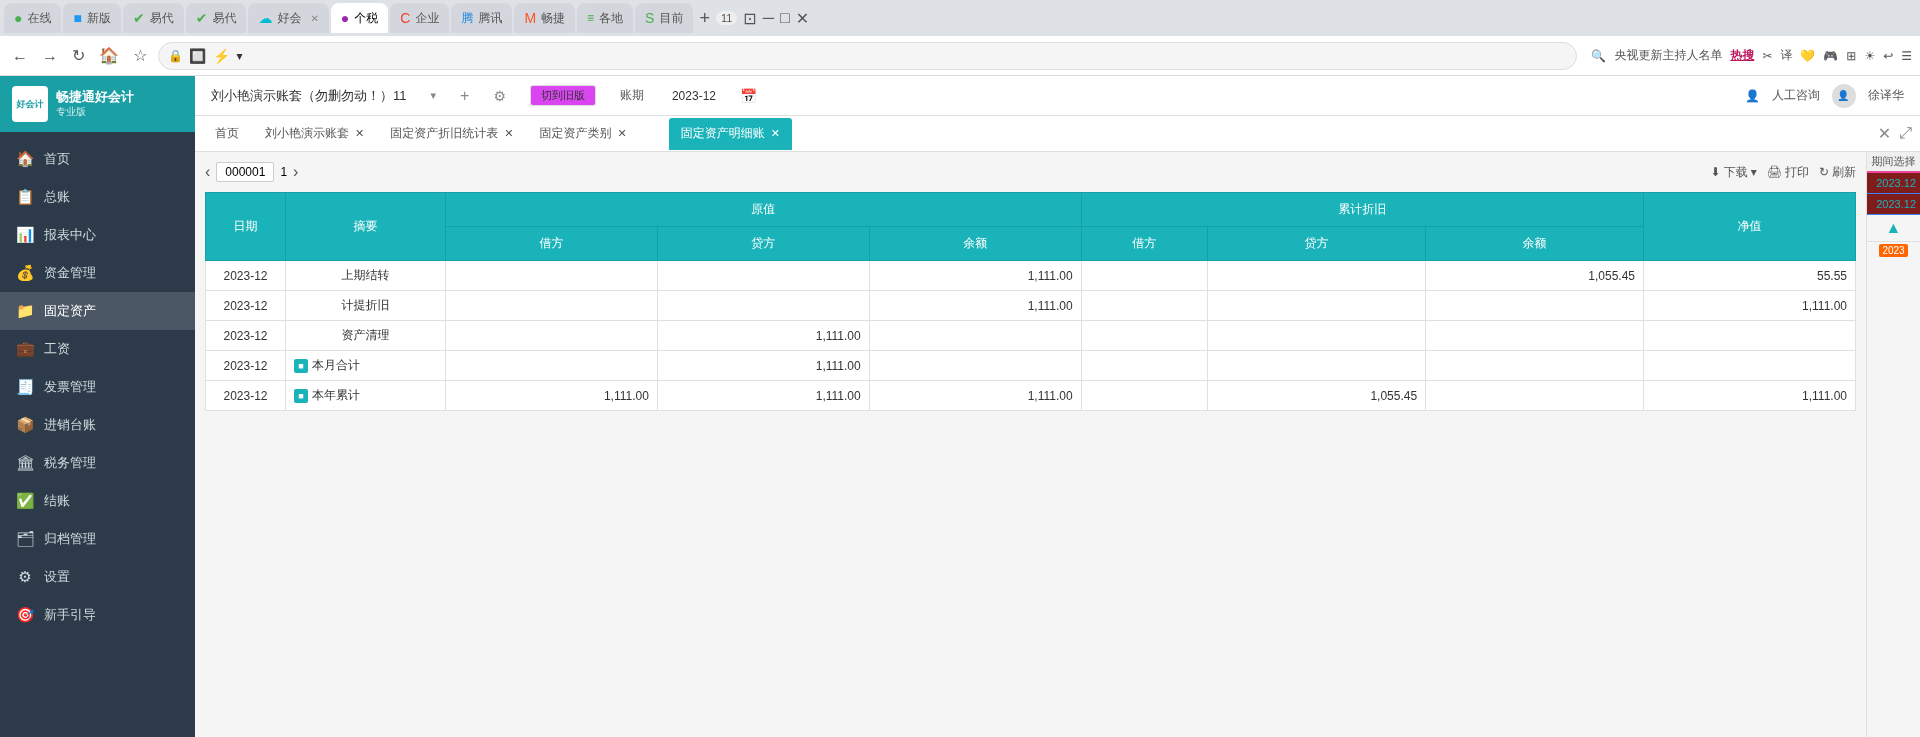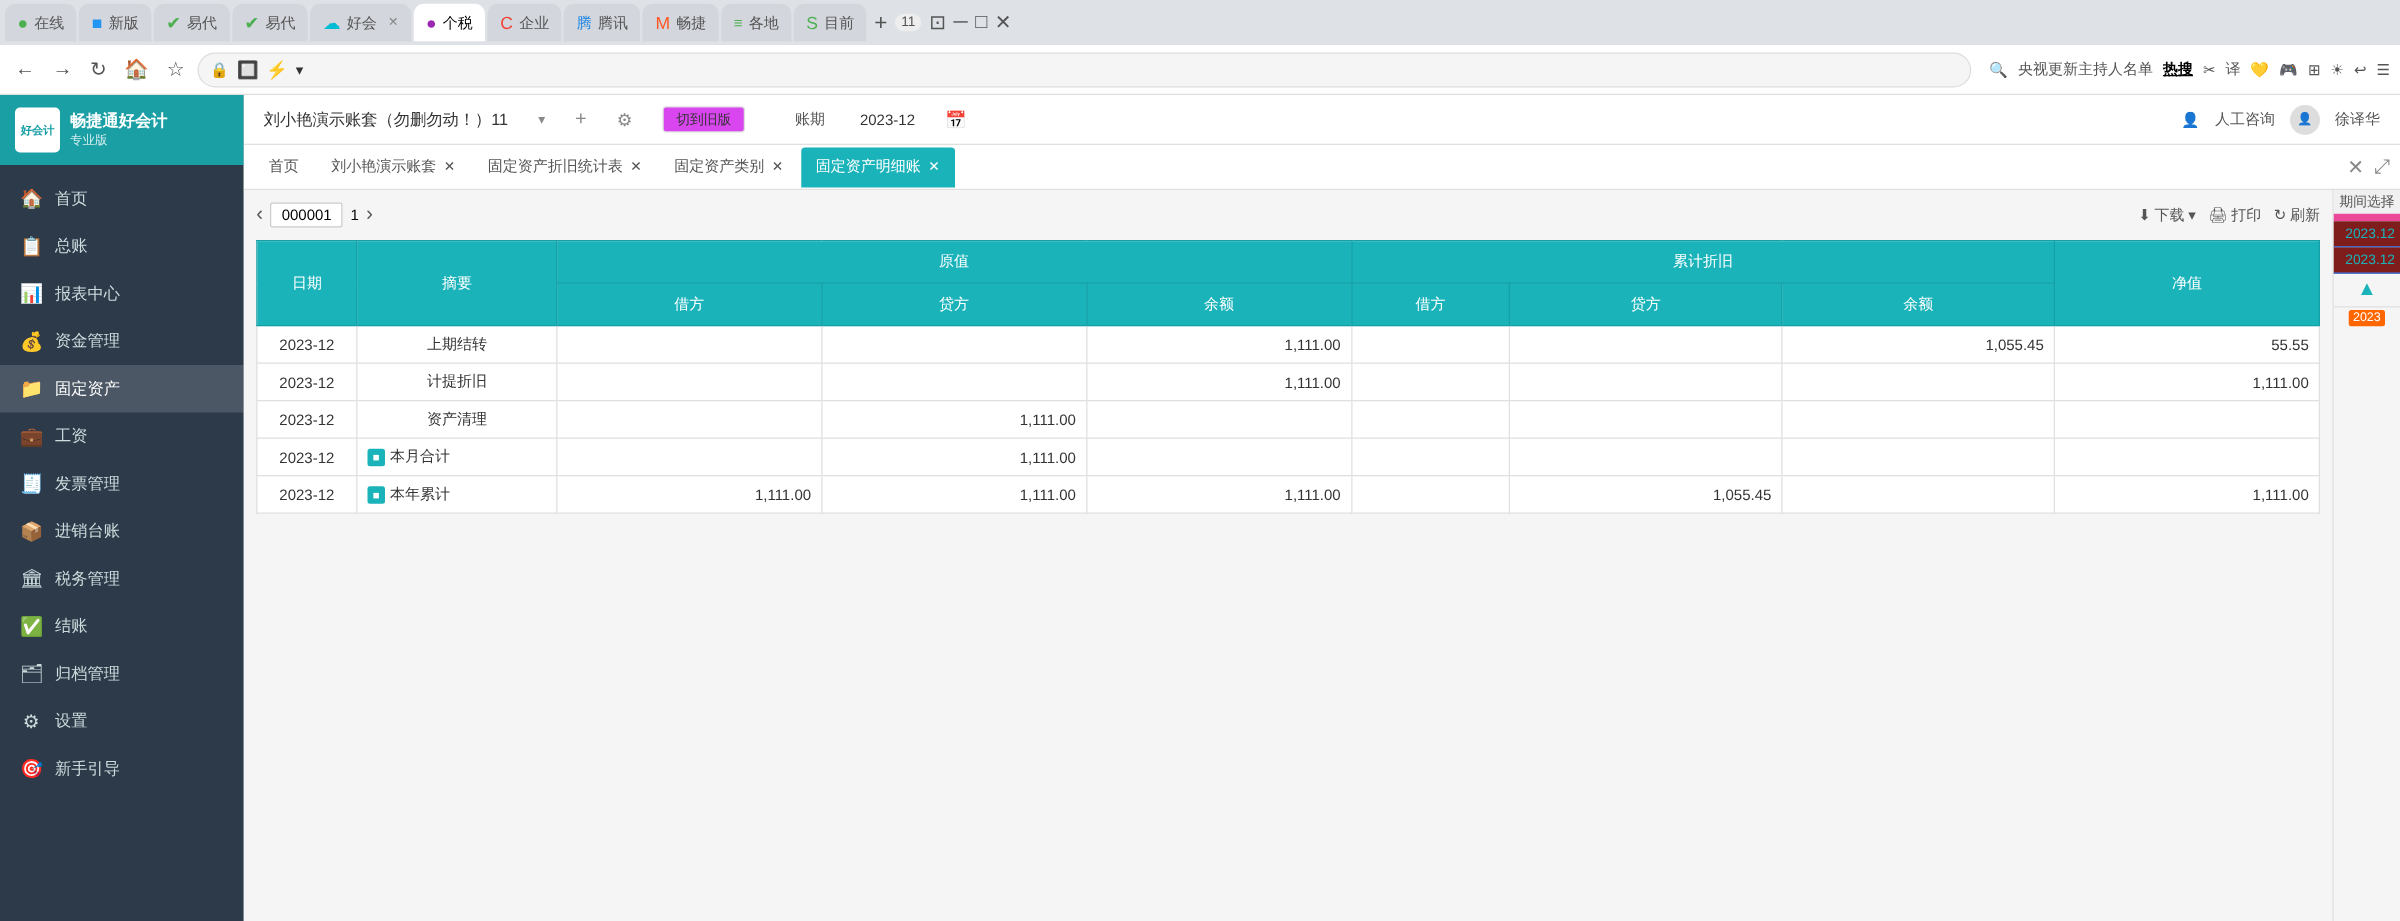--- a/index.html
+++ b/index.html
@@ -43,21 +43,21 @@
     
     .app-header { background: #fff; padding: 0 16px; height: 40px; display: flex; align-items: center; gap: 24px; border-bottom: 1px solid #e0e0e0; }
     .company-name { font-size: 13px; color: #333; }
     .header-dropdown { font-size: 11px; color: #888; cursor: pointer; }
     .header-btn { font-size: 11px; padding: 2px 10px; border: 1px solid #ddd; border-radius: 3px; cursor: pointer; background: #d946ef; color: #333; }
     .header-right { margin-left: auto; display: flex; align-items: center; gap: 12px; font-size: 12px; color: #555; }
 
     
     .content-tabs { background: #fff; display: flex; align-items: center; height: 36px; border-bottom: 1px solid #e0e0e0; padding: 0 8px; gap: 2px; }
     .content-tab { padding: 0 12px; height: 32px; display: flex; align-items: center; font-size: 12px; color: #555; cursor: pointer; border-radius: 3px 3px 0 0; gap: 6px; }
-    .content-tab.active { background: #1ab3ba; color: #fff; }
+    .content-tab.active { background: #1ab3ba; color: #fff; margin-left: 28px; }
     .tab-x { font-size: 11px; cursor: pointer; }
     .tab-win-controls { margin-left: auto; display: flex; gap: 8px; }
     .tab-win-btn { font-size: 16px; color: #888; cursor: pointer; }
 
     
     .content-area { flex: 1; display: flex; overflow: hidden; }
     .content-main { flex: 1; padding: 10px; overflow: auto; }
 
     
     .toolbar-row { display: flex; align-items: center; justify-content: space-between; margin-bottom: 10px; }
@@ -70,21 +70,21 @@
     
     .fixed-table { width: 100%; border-collapse: collapse; font-size: 12px; }
     .fixed-table th { background: #1ab3ba; color: #fff; text-align: center; padding: 8px 6px; border: 1px solid #15a0a6; font-weight: normal; }
     .fixed-table td { text-align: center; padding: 6px 8px; border: 1px solid #e0e0e0; background: #fff; color: #333; }
     .amount-right { text-align: right !important; }
     .row-label { display: flex; align-items: center; gap: 4px; }
     .row-icon { width: 14px; height: 14px; background: #1ab3ba; color: #fff; font-size: 9px; display: inline-flex; align-items: center; justify-content: center; border-radius: 2px; }
 
     
     .period-panel { width: 54px; background: #f5f5f5; border-left: 1px solid #e0e0e0; display: flex; flex-direction: column; font-size: 11px; }
-    .period-header { background: #f0f0f0; padding: 2px 4px; text-align: center; font-size: 11px; color: #555; border-bottom: 6px solid #ec4899; }
+    .period-header { background: #f0f0f0; padding: 2px 4px; text-align: center; font-size: 11px; color: #555; border-bottom: 2px solid #ec4899; }
     .period-selected { background: #7f1d1d; padding: 4px; text-align: right; font-size: 11px; color: #1ab3ba; border-bottom: 1px solid #3b82f6; }
     .period-item { padding: 6px 4px; text-align: center; cursor: pointer; color: #555; border-bottom: 1px solid #f0f0f0; }
     .period-item.active { background: #1ab3ba; color: #fff; border-radius: 2px; }
     .period-up-btn { padding: 4px; text-align: center; font-size: 16px; color: #1ab3ba; cursor: pointer; border-bottom: 1px solid #e0e0e0; }
     .period-year-badge { background: #ff6600; color: #fff; font-size: 10px; padding: 1px 3px; border-radius: 2px; display: inline-block; margin-bottom: 2px; }
   </style>
 </head>
 <body>
 
 <div class="browser-chrome">
@@ -152,21 +152,21 @@
     <span class="nav-btn">☆</span>
     <div class="address-bar">
       <span style="color:#4CAF50;">🔒</span>
       <span style="font-size:14px;">🔲</span>
       <span style="font-size:14px;">⚡</span>
       <span>▾</span>
     </div>
     <div class="nav-right">
       <span>🔍</span>
       <span>央视更新主持人名单</span>
-      <span style="color:#000000;font-weight:bold;text-decoration:underline;">热搜</span>
+      <span style="color:#be185d;font-weight:bold;text-decoration:underline;">热搜</span>
       <span>✂</span>
       <span>译</span>
       <span>💛</span>
       <span>🎮</span>
       <span>⊞</span>
       <span>☀</span>
       <span>↩</span>
       <span>☰</span>
     </div>
   </div>
@@ -241,21 +241,21 @@
   </div>
 
   <div class="main-content">
 
     <div class="app-header">
       <span class="company-name">刘小艳演示账套（勿删勿动！）11</span>
       <span class="header-dropdown">▾</span>
       <span style="font-size:16px;color:#888;cursor:pointer;">+</span>
       <span style="font-size:14px;color:#888;cursor:pointer;">⚙</span>
       <button class="header-btn">切到旧版</button>
-      <span style="font-size:12px;color:#555;margin-left:16px;">账期</span>
+      <span style="font-size:12px;color:#555;margin-left:0;">账期</span>
       <span style="font-size:12px;color:#333;margin-left:4px;">2023-12</span>
       <span style="font-size:14px;cursor:pointer;">📅</span>
       <div class="header-right">
         <span>👤</span>
         <span style="cursor:pointer;color:#555;">人工咨询</span>
         <span style="width:24px;height:24px;background:#ddd;border-radius:50%;display:inline-block;font-size:10px;text-align:center;line-height:24px;">👤</span>
         <span style="cursor:pointer;">徐译华</span>
       </div>
     </div>
 

